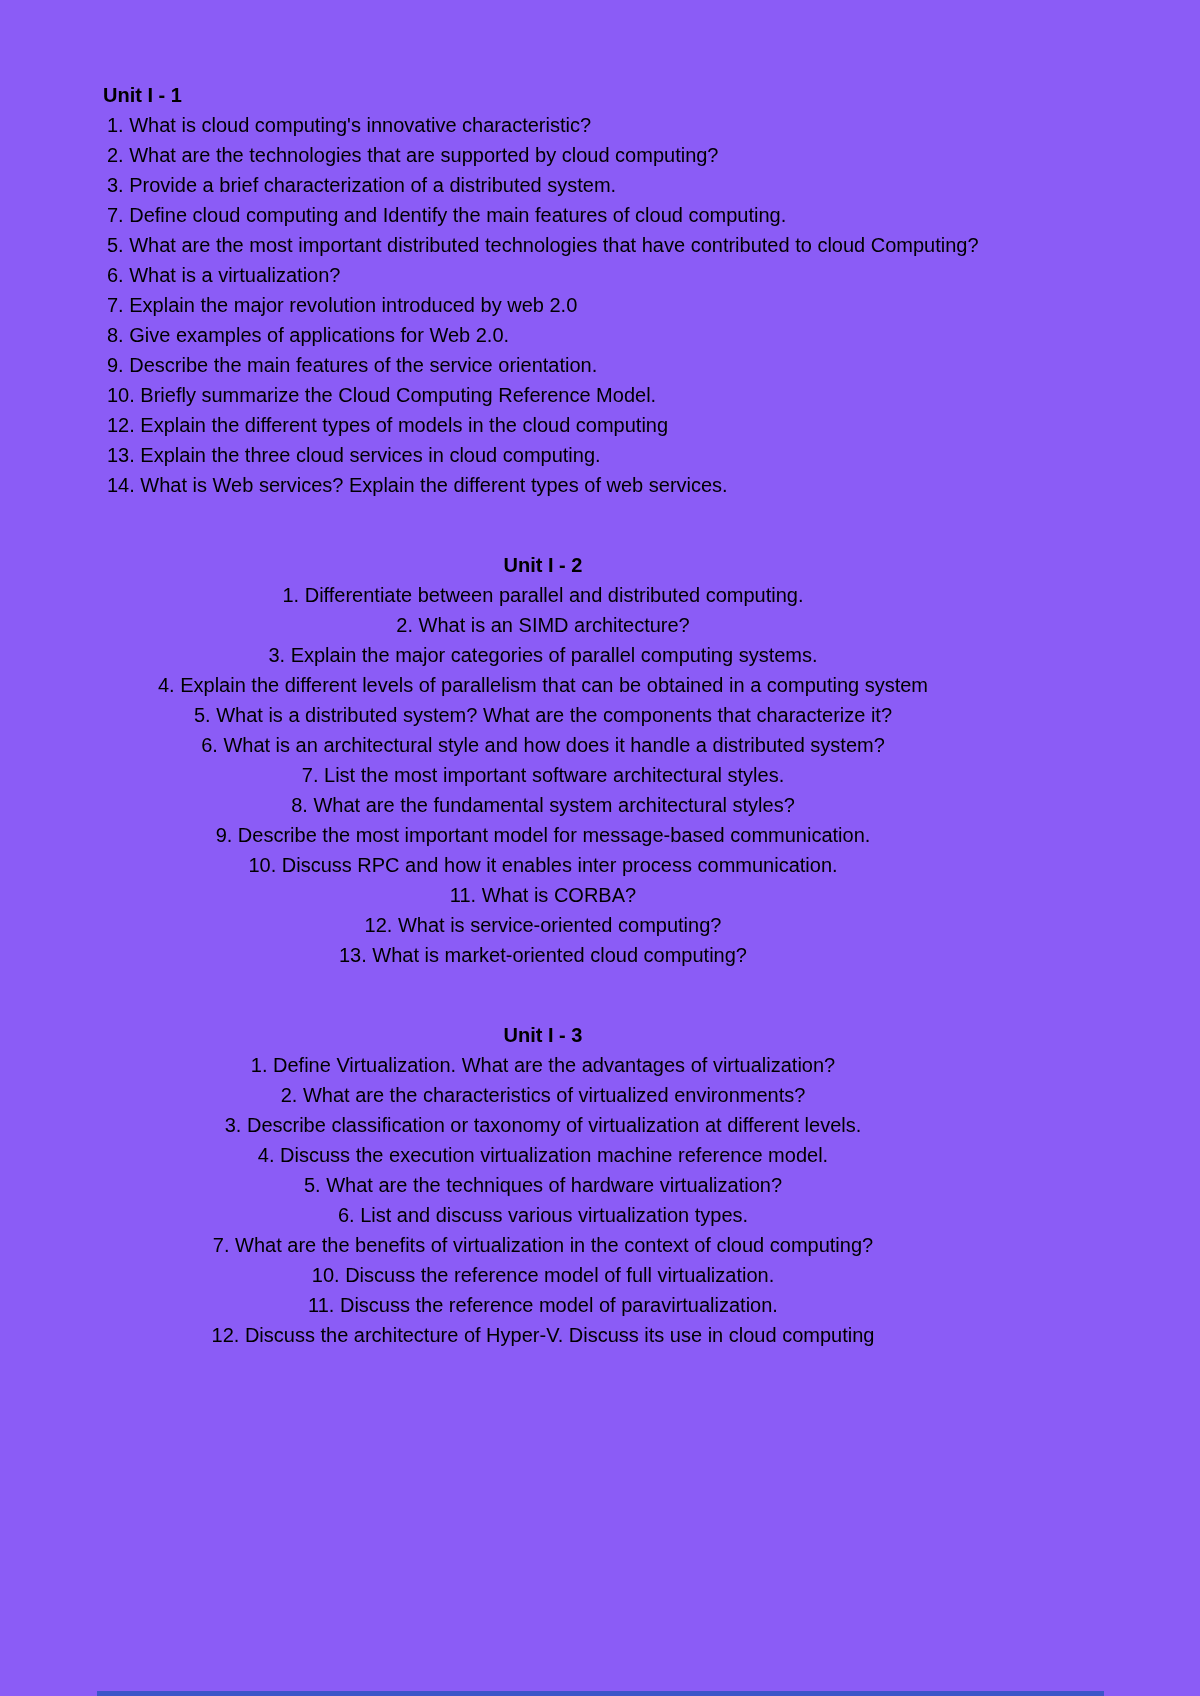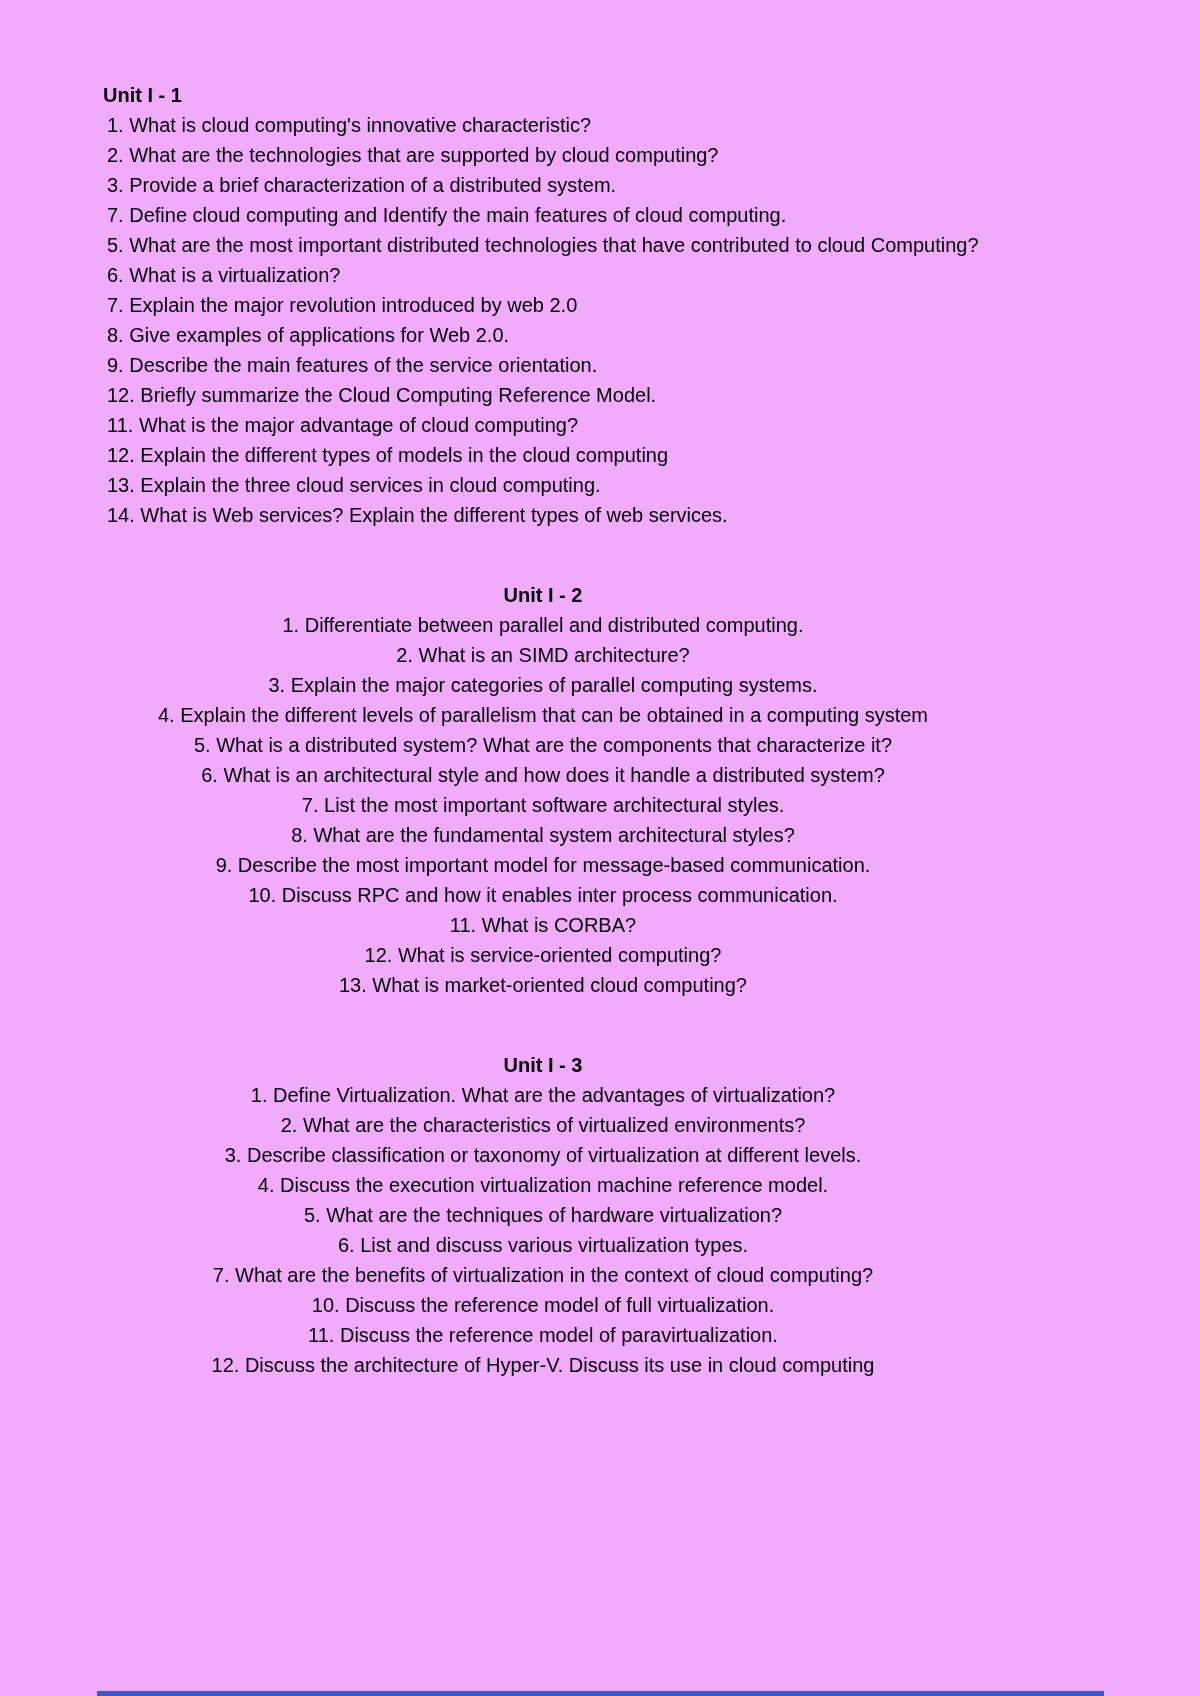--- a/index.html
+++ b/index.html
@@ -8,21 +8,21 @@
     background: #ffffff;
     width: 1200px;
     height: 1696px;
     overflow: hidden;
     font-family: "Liberation Sans", sans-serif;
   }
   .page {
     position: relative;
     width: 1200px;
     height: 1696px;
-    background: #f0abfc;
+    background: #8b5cf6;
     box-sizing: border-box;
     padding: 82px 190px 0 103px;
     color: #000000;
   }
   .content {
     max-width: 880px;
   }
   .unit-section {
     margin: 0 0 0 0;
   }
@@ -62,22 +62,21 @@
         <h2 class="unit-title">Unit I - 1</h2>
         <p class="question-line">1. What is cloud computing's innovative characteristic?</p>
         <p class="question-line">2. What are the technologies that are supported by cloud computing?</p>
         <p class="question-line">3. Provide a brief characterization of a distributed system.</p>
         <p class="question-line">7. Define cloud computing and Identify the main features of cloud computing.</p>
         <p class="question-line">5. What are the most important distributed technologies that have contributed to cloud Computing?</p>
         <p class="question-line">6. What is a virtualization?</p>
         <p class="question-line">7. Explain the major revolution introduced by web 2.0</p>
         <p class="question-line">8. Give examples of applications for Web 2.0.</p>
         <p class="question-line">9. Describe the main features of the service orientation.</p>
-        <p class="question-line">12. Briefly summarize the Cloud Computing Reference Model.</p>
-        <p class="question-line">11. What is the major advantage of cloud computing?</p>
+        <p class="question-line">10. Briefly summarize the Cloud Computing Reference Model.</p>
         <p class="question-line">12. Explain the different types of models in the cloud computing</p>
         <p class="question-line">13. Explain the three cloud services in cloud computing.</p>
         <p class="question-line">14. What is Web services? Explain the different types of web services.</p>
       </section>
       <section class="unit-section">
         <h2 class="unit-title">Unit I - 2</h2>
         <p class="question-line">1. Differentiate between parallel and distributed computing.</p>
         <p class="question-line">2. What is an SIMD architecture?</p>
         <p class="question-line">3. Explain the major categories of parallel computing systems.</p>
         <p class="question-line">4. Explain the different levels of parallelism that can be obtained in a computing system</p>

